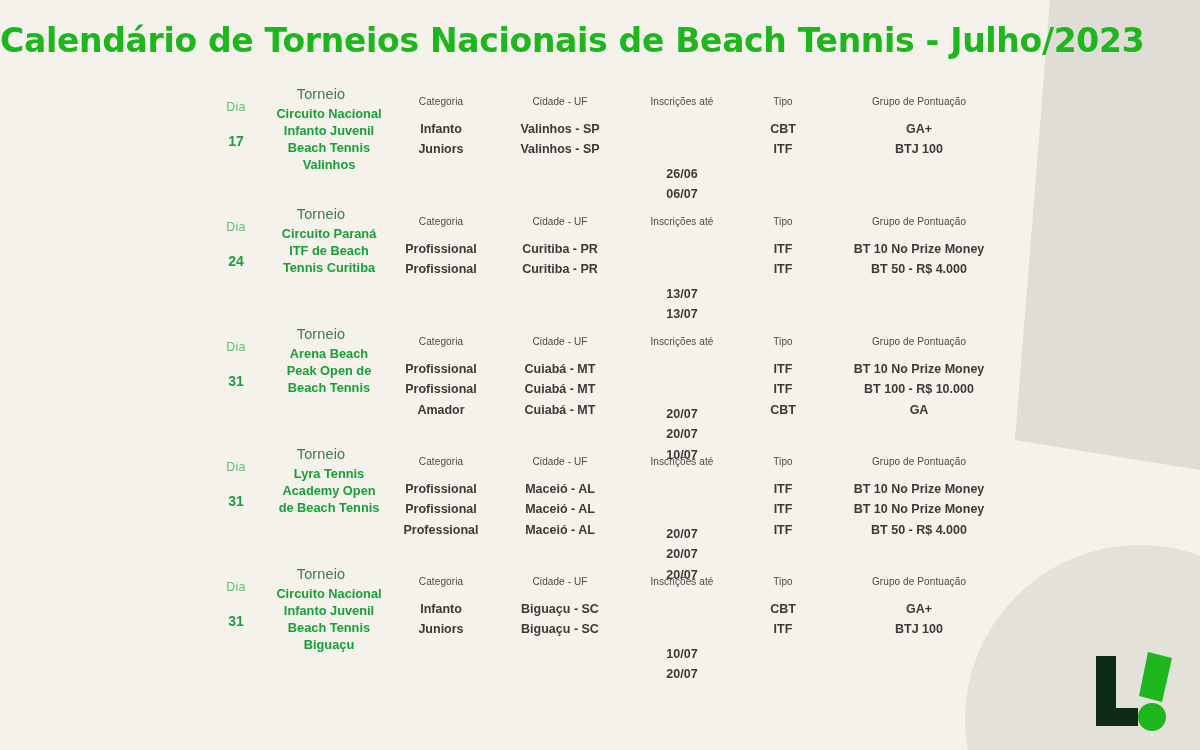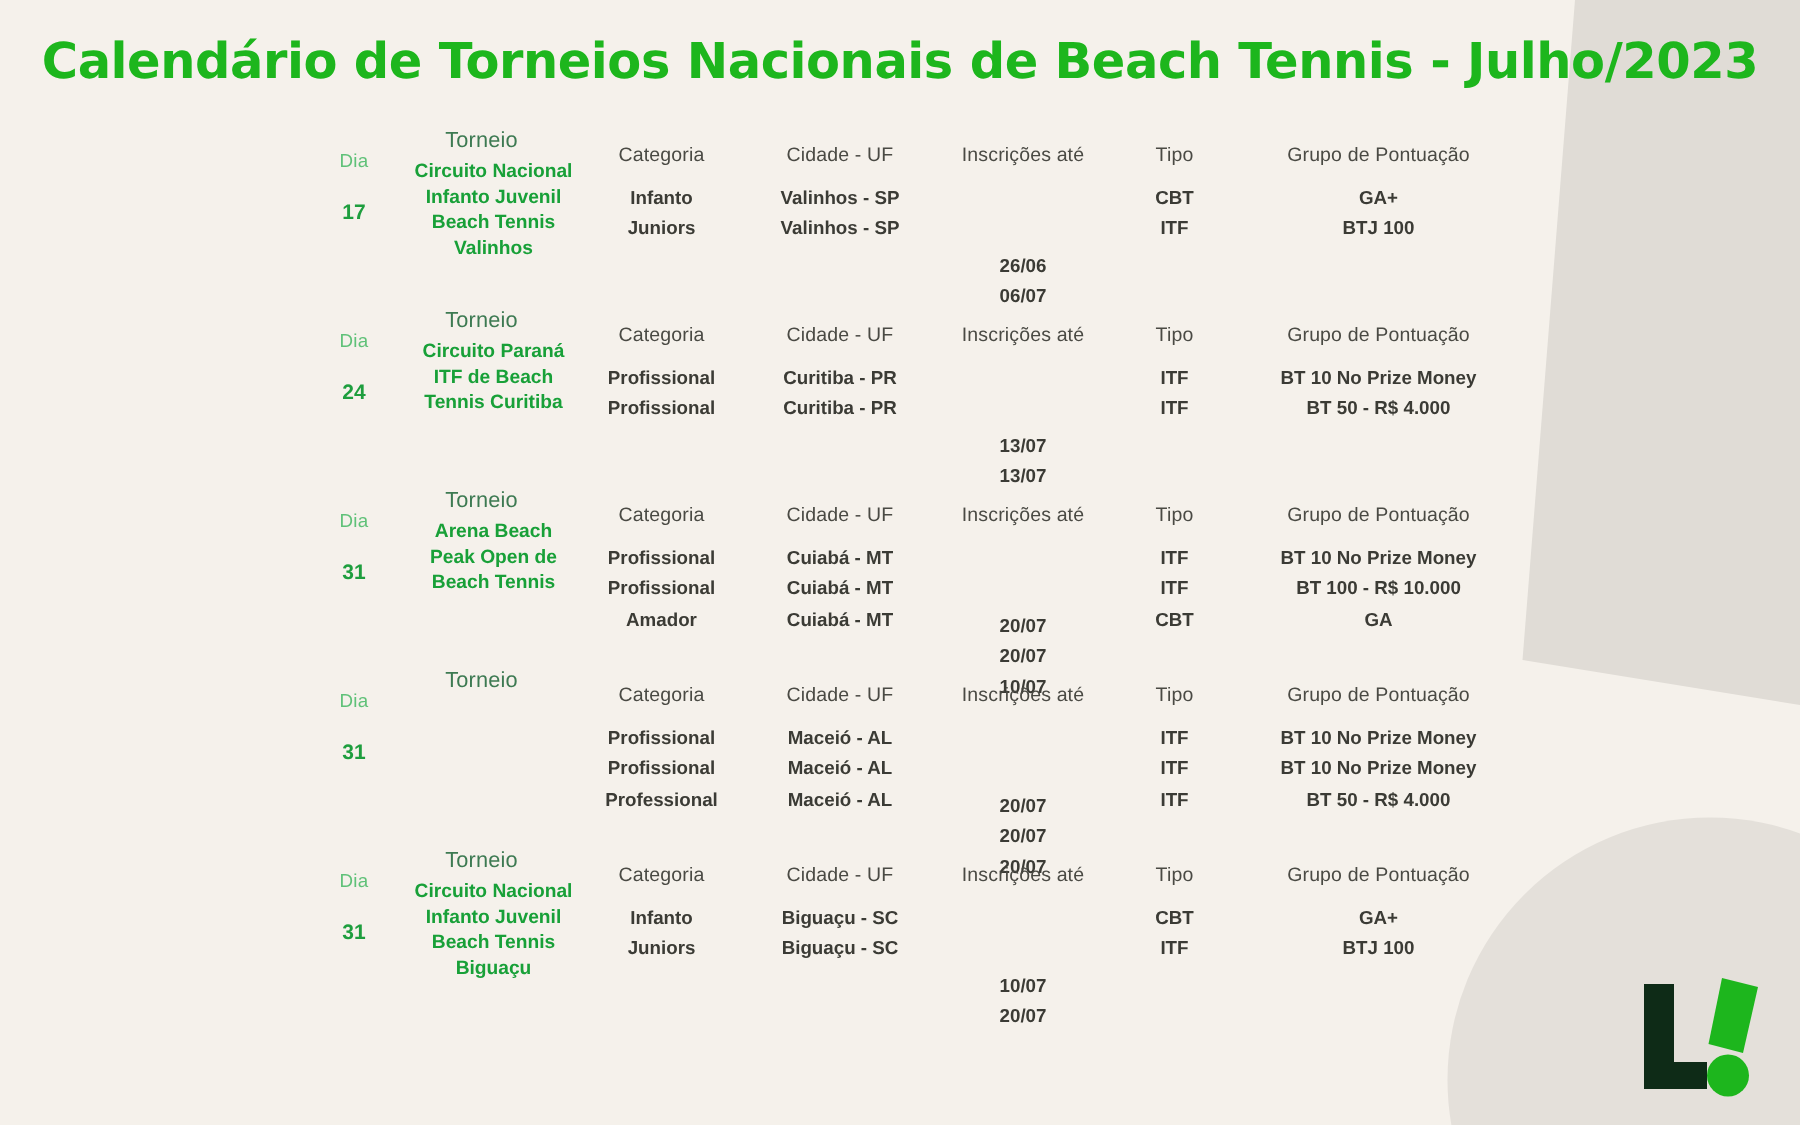--- a/index.html
+++ b/index.html
@@ -25,21 +25,21 @@
     z-index: 0;
     pointer-events: none;
   }
 
   
   .page-title {
     position: absolute;
     top: 21px;
     left: 0;
     width: 1200px;
-    text-align: center;
+    text-align: left;
     z-index: 3;
     font-family: "DejaVu Sans", sans-serif;
     font-size: 33px;
     font-weight: 700;
     letter-spacing: -0.3px;
     color: #1DB61D;
     white-space: nowrap;
   }
 
   
@@ -84,21 +84,21 @@
   }
 
   
   .col {
     display: flex;
     flex-direction: column;
     align-items: center;
     padding-top: 4px;
   }
   .col-head {
-    font-size: 13px;
+    font-size: 10px;
     font-weight: 400;
     color: #4A4A44;
     letter-spacing: 0.1px;
     line-height: 1.15;
     white-space: nowrap;
   }
   .col-body {
     display: flex;
     flex-direction: column;
     align-items: center;
@@ -327,20 +327,25 @@
         </div>
       </div>
     </div>
     <div class="tournament-block">
       <div class="day-cell">
         <span class="day-word">Dia</span>
         <span class="day-num">31</span>
       </div>
       <div class="col col-torneio">
         <div class="col-head">Torneio</div>
+        <div class="col-body">
+          <div class="cell">Lyra Tennis</div>
+          <div class="cell">Academy Open</div>
+          <div class="cell">de Beach Tennis</div>
+        </div>
       </div>
       <div class="col col-categoria">
         <div class="col-head">Categoria</div>
         <div class="col-body">
           <div class="cell">Profissional</div>
           <div class="cell">Profissional</div>
           <div class="cell">Professional</div>
         </div>
       </div>
       <div class="col col-cidade">

